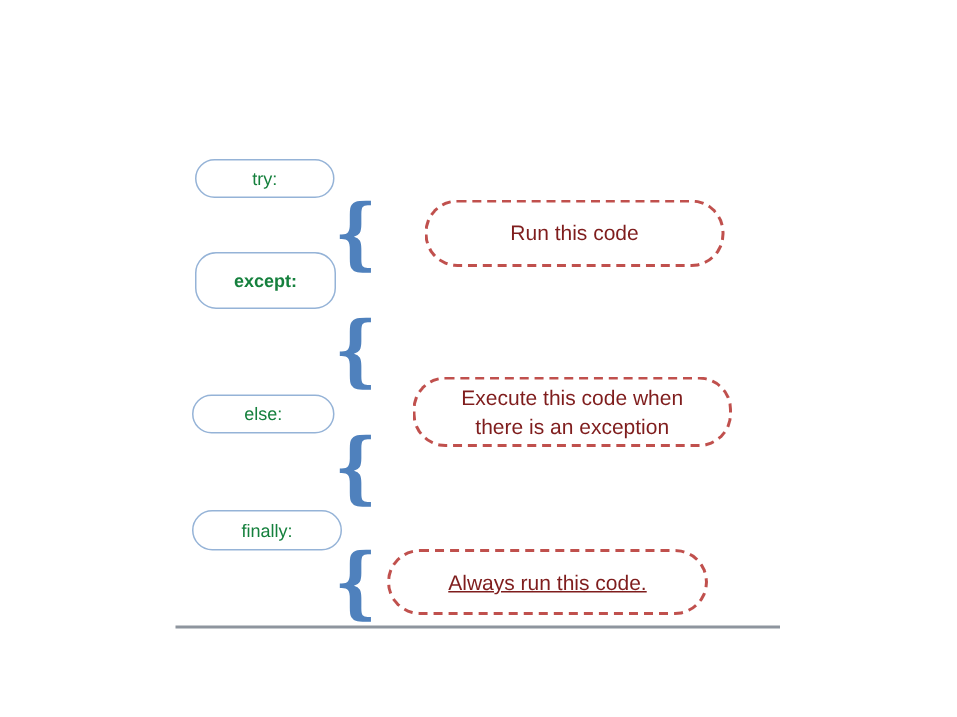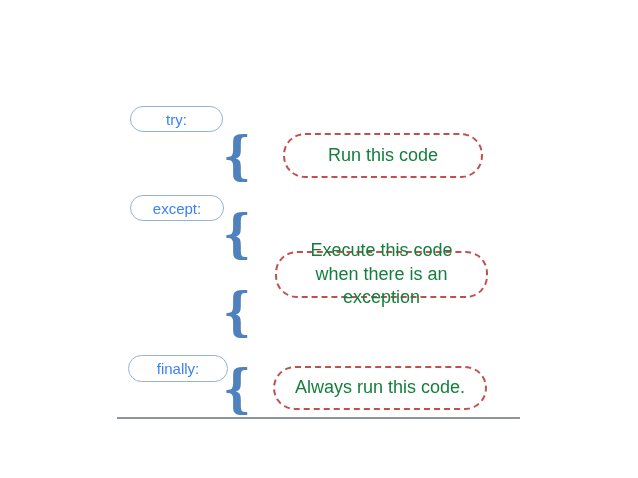--- a/index.html
+++ b/index.html
@@ -14,22 +14,22 @@
     height: 478px;
     background: #ffffff;
     overflow: hidden;
   }
   .pill {
     position: absolute;
     box-sizing: border-box;
     border: 1.5px solid #95b3d7;
     border-radius: 14px;
     background: #ffffff;
-    color: #3b82f6;
-    font-size: 15px;
+    color: #15803d;
+    font-size: 12px;
     display: flex;
     align-items: center;
     justify-content: center;
     text-align: center;
   }
   .brace {
     position: absolute;
     width: 30px;
     color: #4f81bd;
     font-family: "DejaVu Serif", serif;
@@ -40,66 +40,67 @@
     align-items: center;
     justify-content: center;
     transform: scaleX(0.85);
   }
   .desc-box {
     position: absolute;
     box-sizing: border-box;
     border: 2px dashed #c0504d;
     border-radius: 22px;
     background: #ffffff;
-    color: #15803d;
-    font-size: 18px;
+    color: #7f1d1d;
+    font-size: 14px;
     line-height: 1.3;
     display: flex;
     align-items: center;
     justify-content: center;
     text-align: center;
   }
   .baseline {
     position: absolute;
     left: 117px;
     top: 417px;
     width: 403px;
     height: 2px;
     background: #8e959e;
   }
   
   .pill-1  { left: 130px; top: 106px; width: 93px;  height: 26px; }
   .brace-1 { left: 222px; top: 132px; height: 47px; }
   .box-1   { left: 283px; top: 133px; width: 200px; height: 45px; padding: 0 14px; }
   
-  .pill-2  { left: 130px; top: 195px; width: 94px;  height: 26px; }
+  .pill-2  { left: 130px; top: 168px; width: 94px;  height: 38px; font-weight: bold; }
   .brace-2 { left: 222px; top: 210px; height: 47px; }
   .box-2   { left: 275px; top: 210px; width: 213px; height: 47px; padding: 0 20px; margin-top: 41px; }
   
   .pill-3  { left: 128px; top: 263px; width: 95px;  height: 26px; }
   .brace-3 { left: 222px; top: 288px; height: 48px; }
   .box-3   { left: 273px; top: 288px; width: 217px; height: 50px; padding: 0 20px; }
   
-  .pill-4  { left: 128px; top: 355px; width: 100px; height: 27px; }
+  .pill-4  { left: 128px; top: 340px; width: 100px; height: 27px; }
   .brace-4 { left: 222px; top: 365px; height: 47px; }
-  .box-4   { left: 273px; top: 366px; width: 214px; height: 44px; padding: 0 14px; }
+  .box-4   { left: 258px; top: 366px; width: 214px; height: 44px; padding: 0 14px; text-decoration: underline; }
 </style>
 </head>
 <body>
 
 <div class="canvas">
 
   <div class="pill pill-1">try:</div>
   <div class="brace brace-1">{</div>
   <div class="desc-box box-1">Run this code</div>
 
   <div class="pill pill-2">except:</div>
   <div class="brace brace-2">{</div>
   <div class="desc-box box-2">Execute this code when there is an exception</div>
 
+  <div class="pill pill-3">else:</div>
   <div class="brace brace-3">{</div>
 
   <div class="pill pill-4">finally:</div>
   <div class="brace brace-4">{</div>
   <div class="desc-box box-4">Always run this code.</div>
 
   <div class="baseline"></div>
 
 </div>
 

